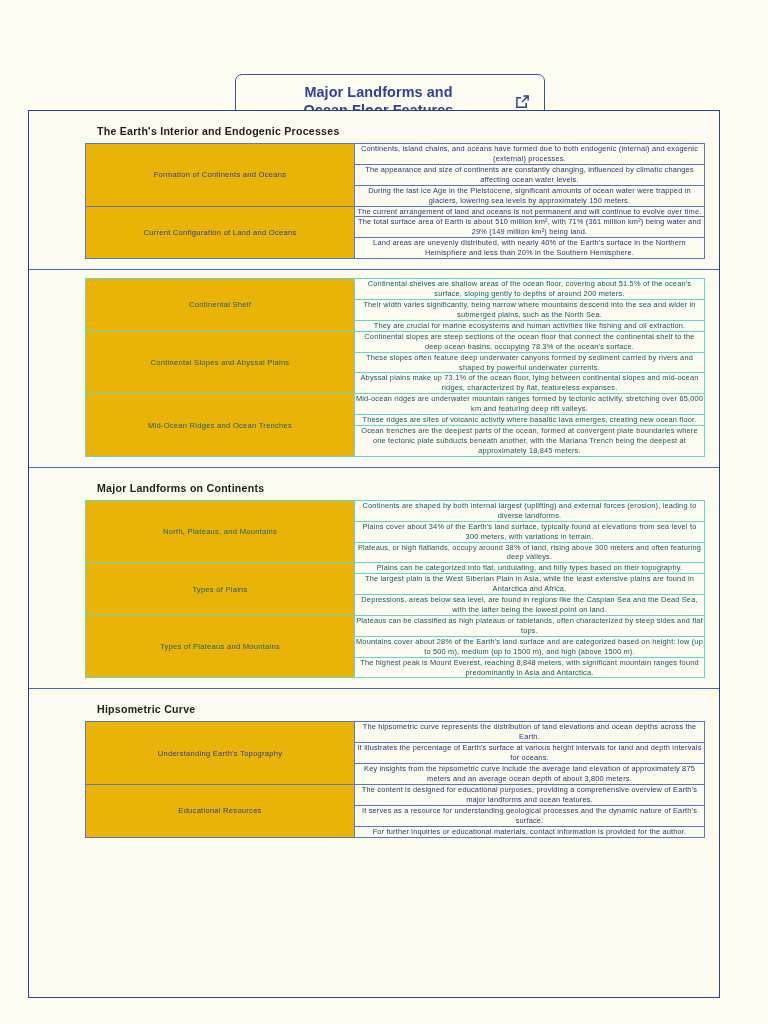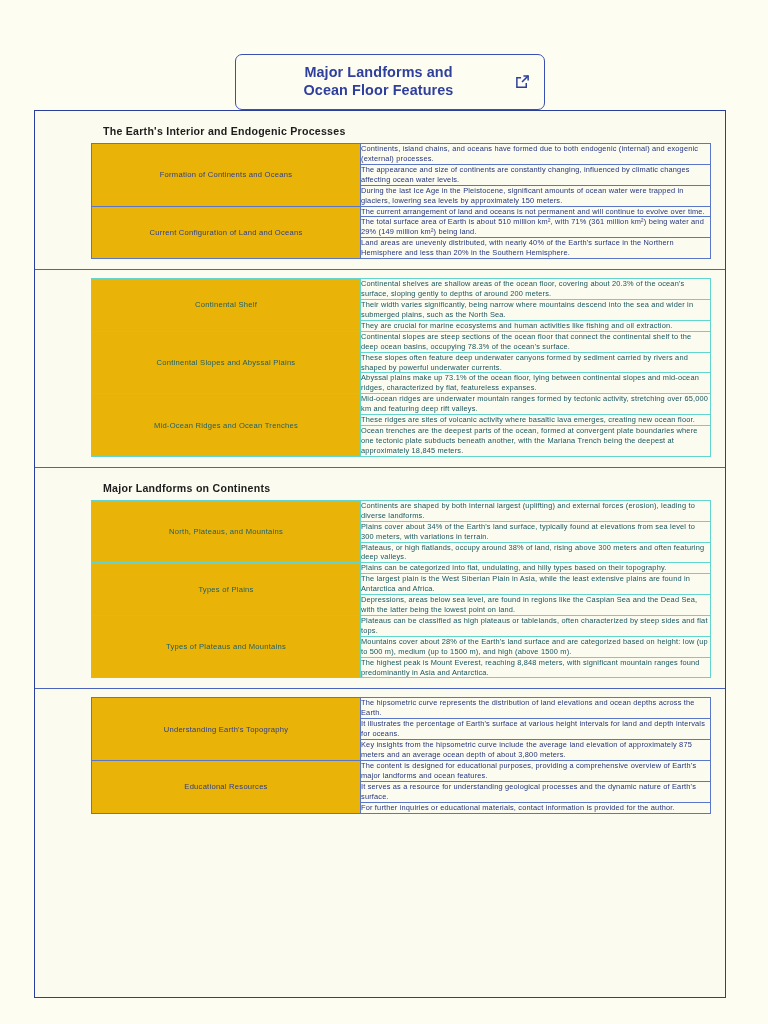--- a/index.html
+++ b/index.html
@@ -19,21 +19,21 @@
     width: 768px;
     height: 1024px;
     background: #fdfdf2;
     box-sizing: border-box;
   }
 
   
   .title-wrap {
     display: flex;
     justify-content: center;
-    padding-top: 54px;
+    padding-top: 74px;
     margin-left: 12px;
   }
   .title-box {
     width: 310px;
     box-sizing: border-box;
     border: 1.4px solid #3a50b0;
     border-radius: 7px;
     background: #fdfdf2;
     padding: 9px 14px 10px 14px;
     display: flex;
@@ -55,21 +55,21 @@
     width: 15px;
     height: 15px;
     color: #2f3f9e;
     display: block;
   }
   .ext-icon svg { display:block; width:15px; height:15px; }
 
   
   .doc-frame {
     position: absolute;
-    left: 34px;
+    left: 28px;
     top: 110px;
     width: 692px;
     height: 888px;
     box-sizing: border-box;
     border: 1.6px solid #2a3f9c;
     background: #fbfbef;
   }
 
   .section {
     box-sizing: border-box;
@@ -90,20 +90,21 @@
   .tbl {
     width: 100%;
     border-collapse: collapse;
     table-layout: fixed;
     margin-left: 44px;
     width: calc(100% - 46px);
   }
   .tbl td {
     vertical-align: middle;
     padding: 0;
+    text-align: center;
   }
   .col-label { width: 268px; }
   .col-text  { width: auto; }
 
   .cat-cell {
     border: 1px solid var(--bc);
     border-left: 1.4px solid var(--bc);
     text-align: center;
     font-size: 7.6px;
     color: #2b3f8f;
@@ -177,21 +178,21 @@
               <td class="det-cell col-text">Land areas are unevenly distributed, with nearly 40% of the Earth's surface in the Northern Hemisphere and less than 20% in the Southern Hemisphere.</td>
             </tr>
           </tbody>
         </table>
       </div>
       <div class="section sec-teal">
         <table class="tbl">
           <tbody>
             <tr>
               <td class="cat-cell col-label" rowspan="3">Continental Shelf</td>
-              <td class="det-cell col-text">Continental shelves are shallow areas of the ocean floor, covering about 20.3% of the ocean's surface, sloping gently to depths of around 200 meters.</td>
+              <td class="det-cell col-text">Continental shelves are shallow areas of the ocean floor, covering about 51.5% of the ocean's surface, sloping gently to depths of around 200 meters.</td>
             </tr>
             <tr>
               <td class="det-cell col-text em">Their width varies significantly, being narrow where mountains descend into the sea and wider in submerged plains, such as the North Sea.</td>
             </tr>
             <tr>
               <td class="det-cell col-text">They are crucial for marine ecosystems and human activities like fishing and oil extraction.</td>
             </tr>
             <tr>
               <td class="cat-cell col-label" rowspan="3">Continental Slopes and Abyssal Plains</td>
               <td class="det-cell col-text">Continental slopes are steep sections of the ocean floor that connect the continental shelf to the deep ocean basins, occupying 78.3% of the ocean's surface.</td>
@@ -246,20 +247,21 @@
             <tr>
               <td class="det-cell col-text em">Mountains cover about 28% of the Earth's land surface and are categorized based on height: low (up to 500 m), medium (up to 1500 m), and high (above 1500 m).</td>
             </tr>
             <tr>
               <td class="det-cell col-text">The highest peak is Mount Everest, reaching 8,848 meters, with significant mountain ranges found predominantly in Asia and Antarctica.</td>
             </tr>
           </tbody>
         </table>
       </div>
       <div class="section sec-blue">
+        <div class="section-title">Hipsometric Curve</div>
         <table class="tbl">
           <tbody>
             <tr>
               <td class="cat-cell col-label" rowspan="3">Understanding Earth's Topography</td>
               <td class="det-cell col-text">The hipsometric curve represents the distribution of land elevations and ocean depths across the Earth.</td>
             </tr>
             <tr>
               <td class="det-cell col-text em">It illustrates the percentage of Earth's surface at various height intervals for land and depth intervals for oceans.</td>
             </tr>
             <tr>

